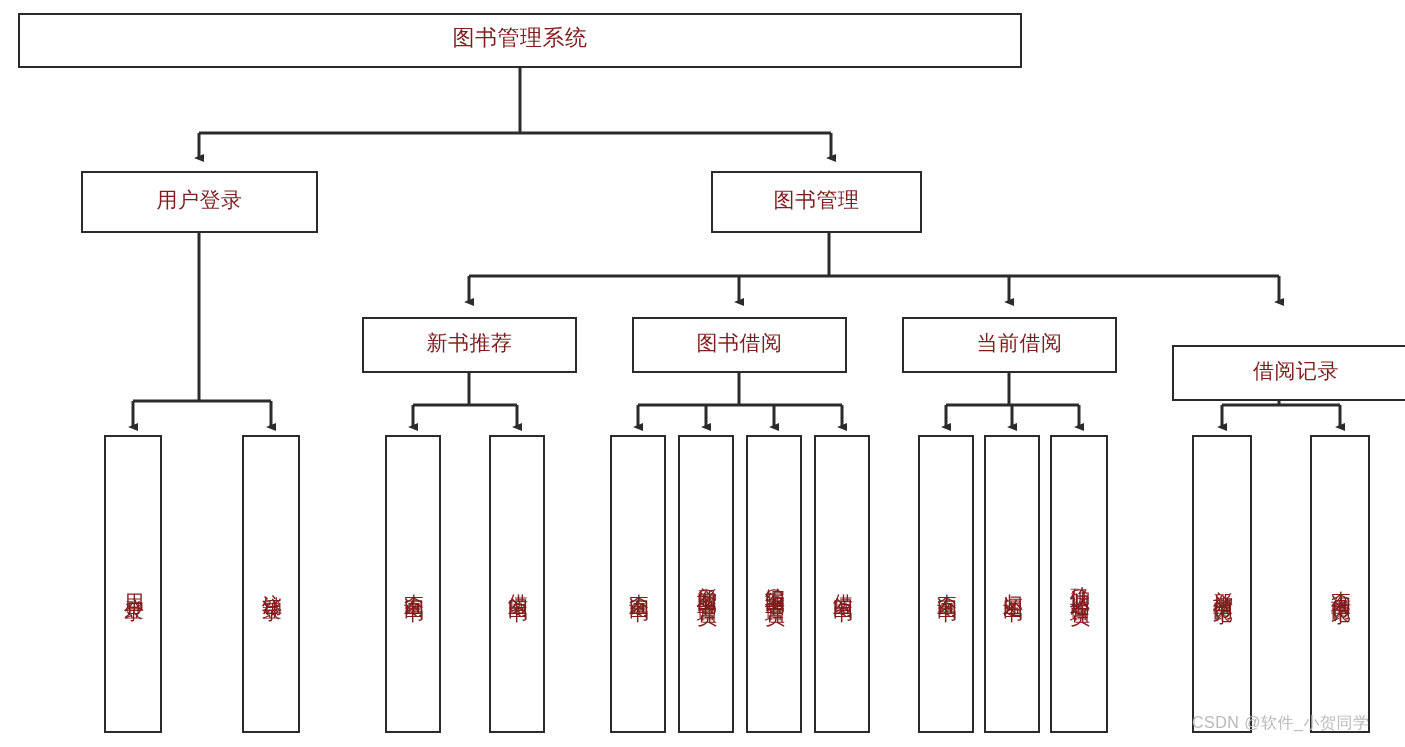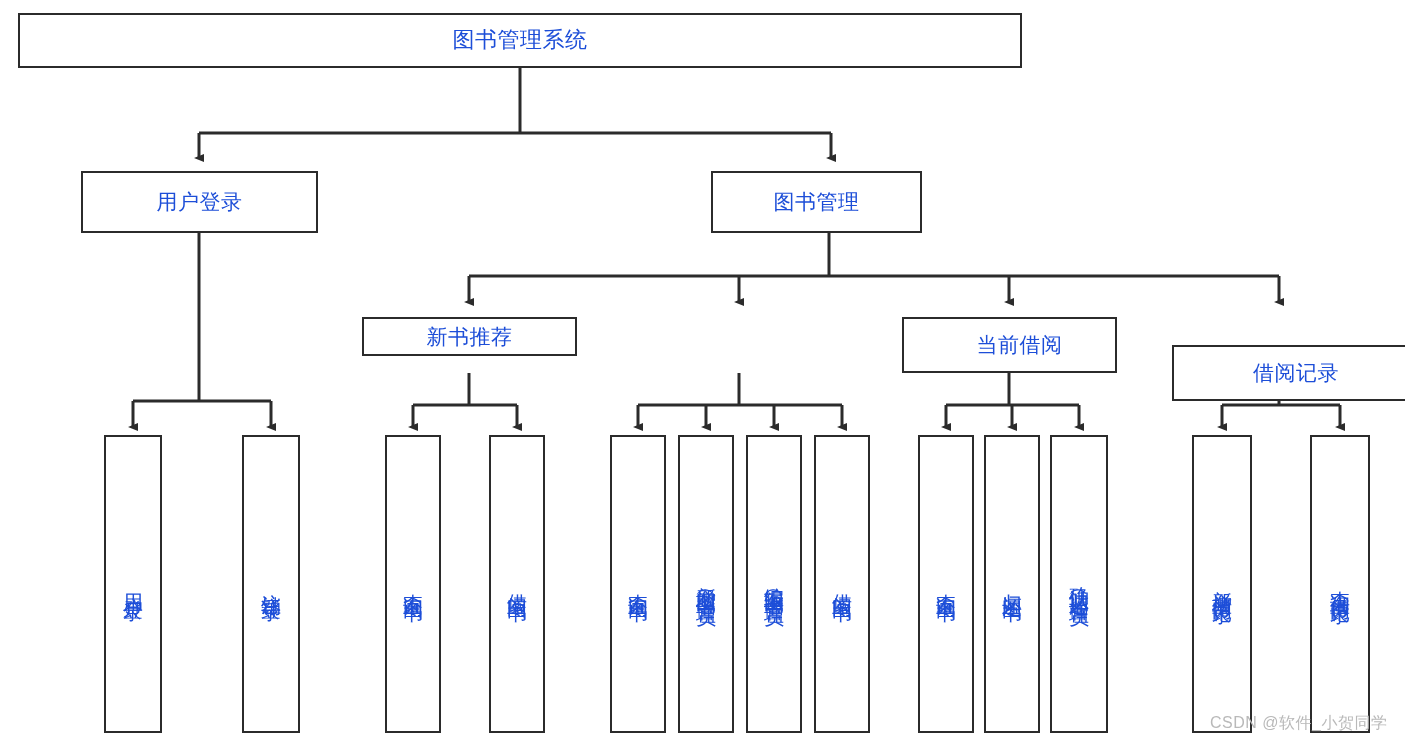--- a/index.html
+++ b/index.html
@@ -22,25 +22,26 @@
     left: 0;
     top: 0;
     width: 1405px;
     height: 747px;
   }
   .node {
     position: absolute;
     box-sizing: border-box;
     border: 2px solid #2b2b2b;
     background: #ffffff;
-    color: #1d4ed8;
+    color: #7f1d1d;
     display: flex;
     align-items: center;
     justify-content: center;
     z-index: 2;
+    font-family: Liberation Mono, monospace;
   }
   .node.horiz {
     font-size: 21px;
     letter-spacing: 0.5px;
     line-height: 1.2;
   }
   .node.root {
     font-size: 22px;
   }
   .node.vert {
@@ -54,21 +55,20 @@
   }
   .watermark {
     position: absolute;
     left: 1192px;
     top: 713px;
     font-size: 16px;
     color: #b9b9b9;
     white-space: nowrap;
     z-index: 3;
     letter-spacing: 0.5px;
-    padding-left: 18px;
   }
 </style>
 </head>
 <body>
 
 <div id="canvas">
 
   <svg id="wires" viewBox="0 0 1405 747" xmlns="http://www.w3.org/2000/svg">
     <defs>
       <marker id="arrow" markerWidth="10" markerHeight="10" refX="5" refY="5" orient="auto" markerUnits="userSpaceOnUse">
@@ -117,21 +117,22 @@
       <path d="M1222,405 L1222,427" marker-end="url(#arrow)"></path>
       <path d="M1340,405 L1340,427" marker-end="url(#arrow)"></path>
     </g>
   </svg>
 
   <div class="node horiz root" style="left:18px; top:13px; width:1004px; height:55px;">图书管理系统</div>
 
   <div class="node horiz" style="left:81px; top:171px; width:237px; height:62px;">用户登录</div>
   <div class="node horiz" style="left:711px; top:171px; width:211px; height:62px;">图书管理</div>
 
-  <div class="node horiz" style="left:362px; top:317px; width:215px; height:39px;">新书推荐</div>
+  <div class="node horiz" style="left:362px; top:317px; width:215px; height:56px;">新书推荐</div>
+  <div class="node horiz" style="left:632px; top:317px; width:215px; height:56px;">图书借阅</div>
   <div class="node horiz" style="left:902px; top:317px; width:215px; height:56px;padding-left:20px;">当前借阅</div>
   <div class="node horiz" style="left:1172px; top:317px; width:248px; height:56px;margin-top:28px;">借阅记录</div>
 
   <div class="node vert" style="left:104px; top:435px; width:58px; height:298px;">用户登录</div>
   <div class="node vert" style="left:242px; top:435px; width:58px; height:298px;">注销登录</div>
 
   <div class="node vert" style="left:385px; top:435px; width:56px; height:298px;">查询图书</div>
   <div class="node vert" style="left:489px; top:435px; width:56px; height:298px;">借阅图书</div>
 
   <div class="node vert" style="left:610px; top:435px; width:56px; height:298px;">查询图书</div>

